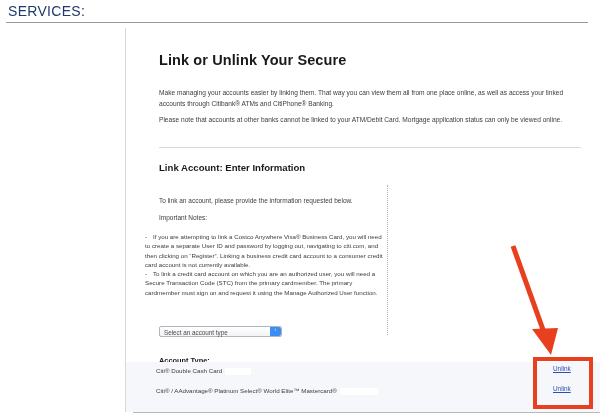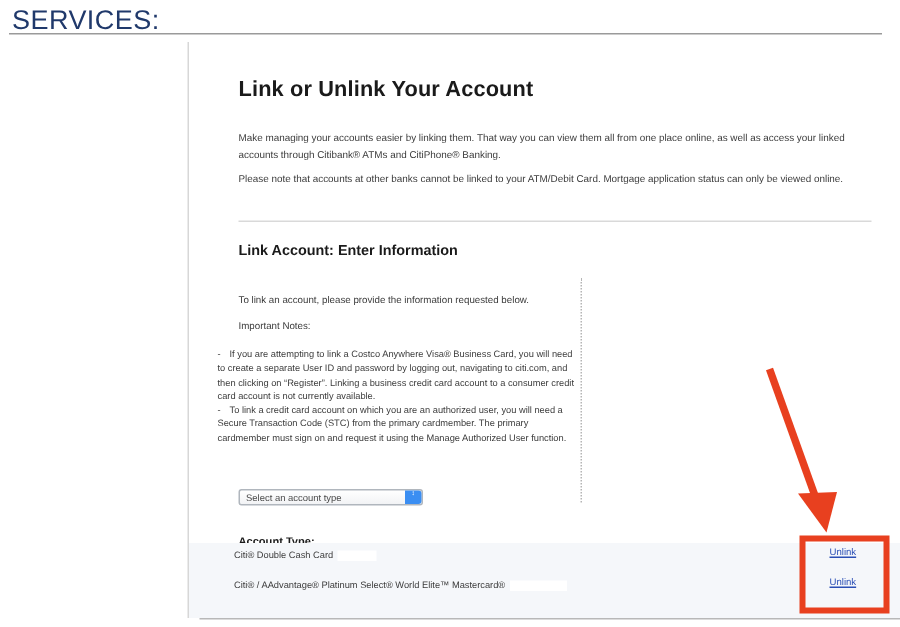--- a/index.html
+++ b/index.html
@@ -20,21 +20,21 @@
   .topbar {
     position: absolute;
     left: 0; top: 0;
     width: 600px;
     height: 24px;
   }
   .services-label {
     position: absolute;
     left: 8px;
     top: 3px;
-    font-size: 18px;
+    font-size: 14px;
     font-weight: 400;
     letter-spacing: 0.3px;
     color: #20396b;
     white-space: nowrap;
   }
   .topbar-rule {
     position: absolute;
     left: 6px;
     top: 22px;
     width: 582px;
@@ -289,21 +289,21 @@
 <div class="topbar">
   <div class="services-label">SERVICES:</div>
   <div class="topbar-rule"></div>
 </div>
 
 <div class="left-col"></div>
 <div class="col-divider"></div>
 
 <div class="content">
 
-  <div class="page-title">Link or Unlink Your Account</div>
+  <div class="page-title">Link or Unlink Your Secure</div>
 
   <div class="intro-1">Make managing your accounts easier by linking them. That way you can view them all from one place online, as well as access your linked accounts through Citibank® ATMs and CitiPhone® Banking.</div>
   <div class="intro-2">Please note that accounts at other banks cannot be linked to your ATM/Debit Card. Mortgage application status can only be viewed online.</div>
 
   <div class="section-rule"></div>
 
   <div class="section-title">Link Account: Enter Information</div>
 
   <div class="dotted-sep"></div>
 

